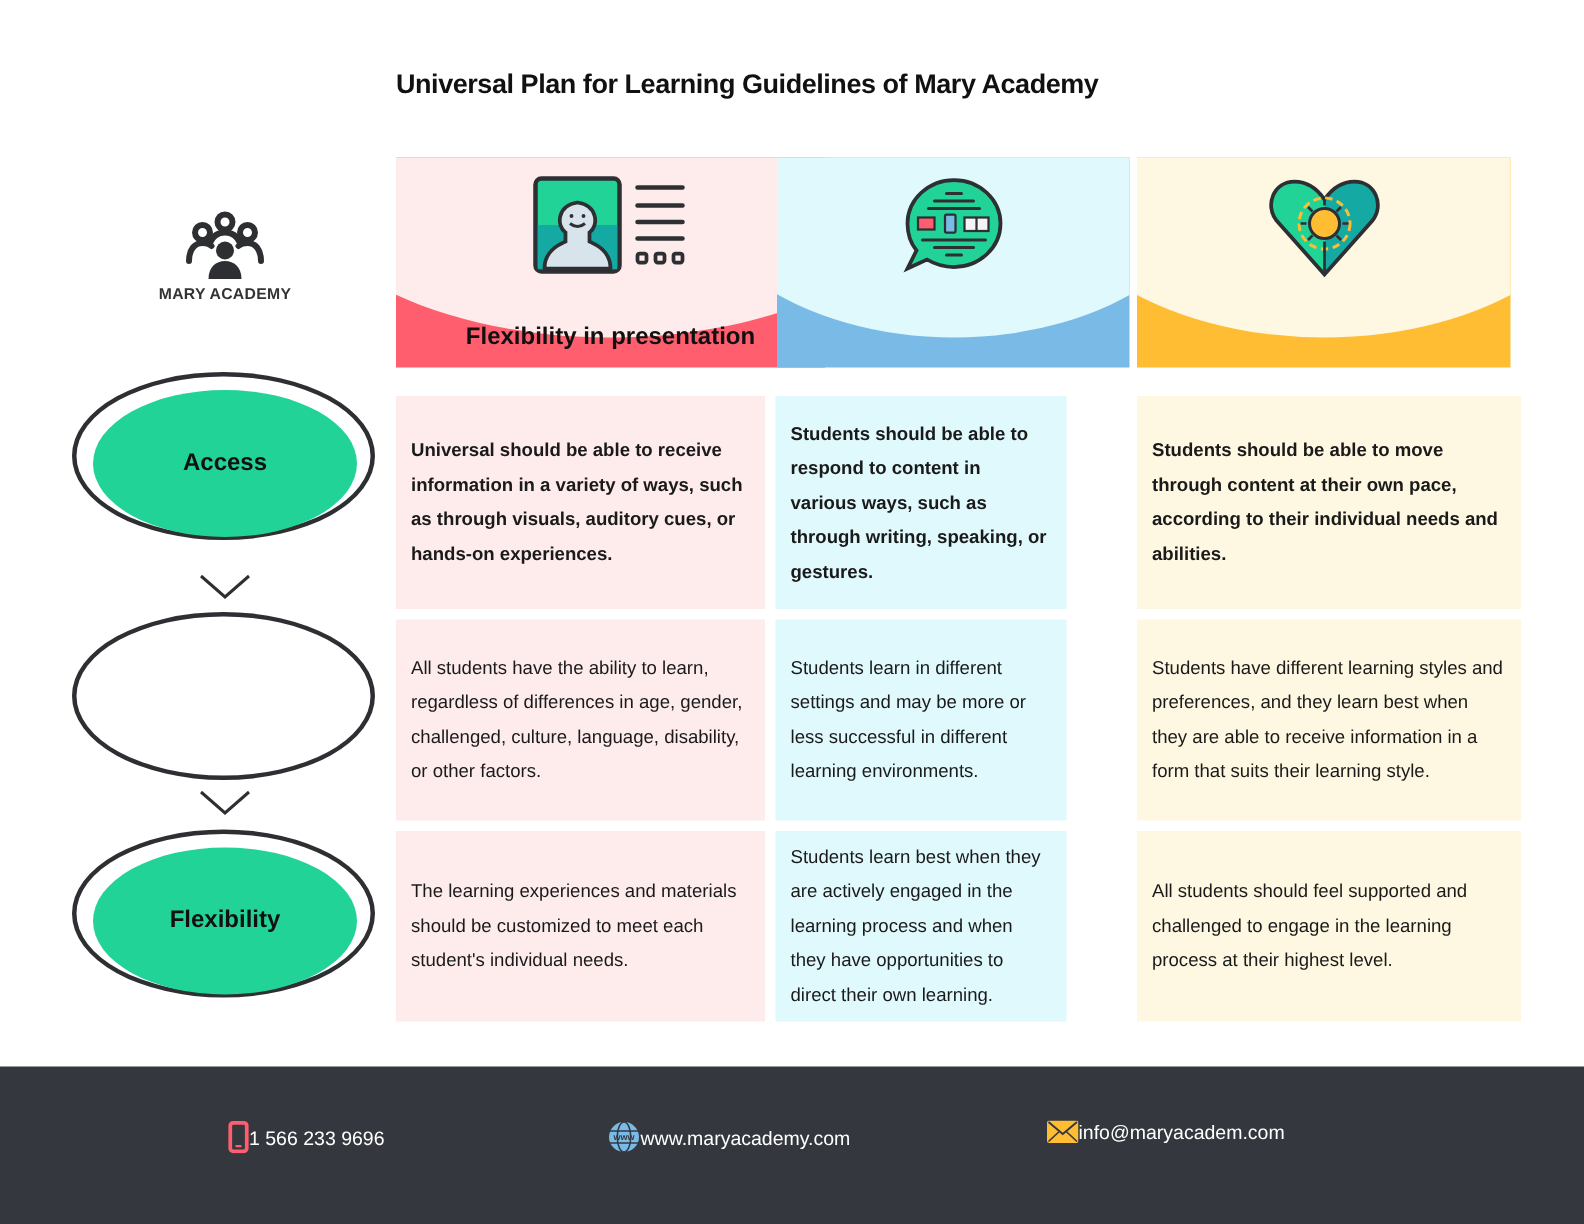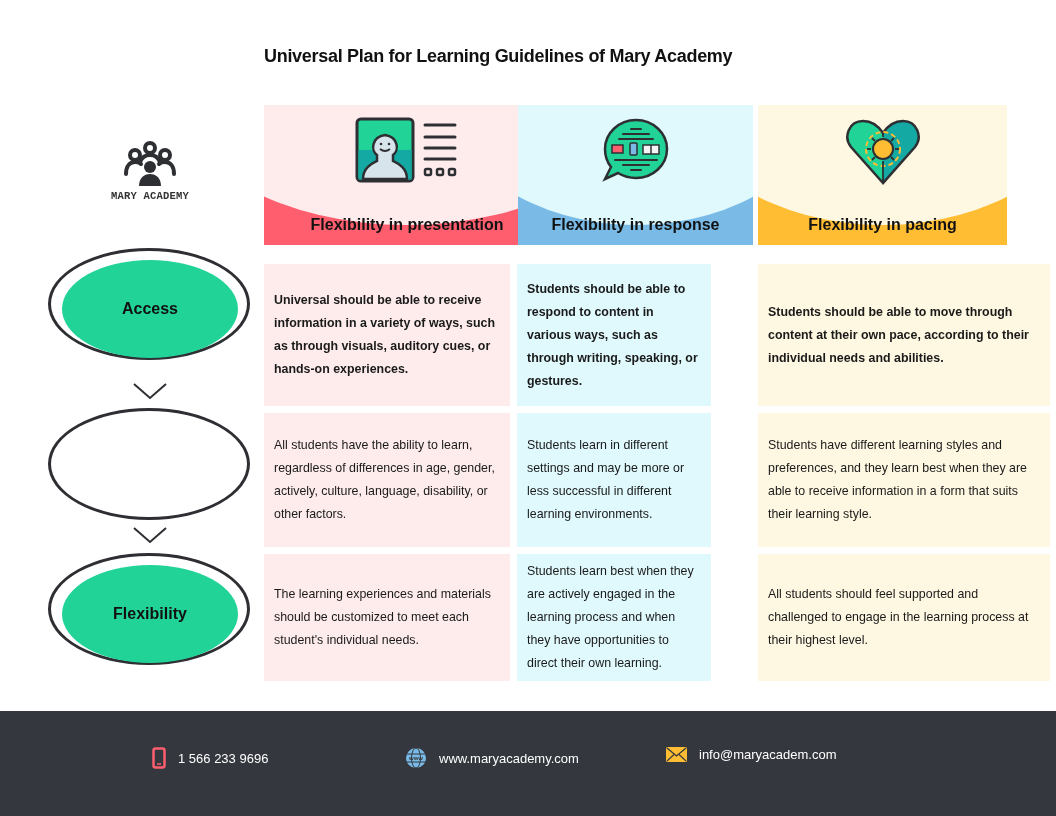--- a/index.html
+++ b/index.html
@@ -1,42 +1,42 @@
 <!DOCTYPE html>
 <html><head>
 <meta charset="utf-8">
 <style>
   * { box-sizing: border-box; margin: 0; padding: 0; }
   body { width: 1056px; height: 816px; background: #ffffff; font-family: "Liberation Sans", sans-serif; color: #111; position: relative; overflow: hidden; }
   .title { position: absolute; left: 264px; top: 46px; font-size: 18px; font-weight: bold; color: #111; letter-spacing: -0.3px; }
-  .logo { position: absolute; left: 100px; top: 140px; width: 100px; text-align: center; font-family: Liberation Mono, monospace; }
+  .logo { position: absolute; left: 100px; top: 140px; width: 100px; text-align: center; }
   .logo svg { display: block; margin: 0 auto; }
   .logo-text { font-size: 10.5px; font-weight: bold; color: #333; margin-top: 4px; letter-spacing: 0.2px; }
 
   .col-head { position: absolute; top: 105px; height: 140px; overflow: hidden; }
   .col-head .arc { position: absolute; left: -30%; width: 160%; top: -140px; height: 260px; border-radius: 50%; }
   .col-head .icon { position: absolute; left: 50%; transform: translateX(-50%); top: 12px; }
   .col-head .label { position: absolute; left: 0; right: 0; bottom: 11px; text-align: center; font-size: 16px; font-weight: bold; color: #111; }
 
   .stage { position: absolute; left: 48px; width: 202px; }
   .stage .outer { position: absolute; left: 0; top: 0; width: 202px; height: 112px; border: 3px solid #2d2f33; border-radius: 50%; }
   .stage .inner { position: absolute; left: 14px; top: 12px; width: 176px; height: 98px; background: #22d398; border-radius: 50%; display: flex; align-items: center; justify-content: center; font-size: 16px; font-weight: bold; color: #111; }
   .chev { position: absolute; left: 132px; }
 
   .cell { position: absolute; display: flex; align-items: center; padding: 0 10px; font-size: 12.4px; line-height: 23px; color: #1a1a1a; }
   .cell.bold { font-weight: bold; }
   .c1 { left: 264px; width: 246px; background: #feeced; }
   .c2 { left: 517px; width: 194px; background: #dff9fd; }
-  .c3 { left: 758px; width: 292px; background: #fef7e1; }
+  .c3 { left: 758px; width: 256px; background: #fef7e1; }
   .r1 { top: 264px; height: 142px; }
   .r2 { top: 413px; height: 134px; }
   .r3 { top: 554px; height: 127px; }
 
   .footer { position: absolute; left: 0; top: 711px; width: 1056px; height: 105px; background: #34373e; }
-  .contact { position: absolute; top: 36px; display: flex; align-items: center; gap: 12px; color: #ffffff; font-size: 13px; }
+  .contact { position: absolute; top: 36px; display: flex; align-items: center; color: #ffffff; font-size: 13px; }
 </style>
 </head>
 <body>
 
 <h1 class="title">Universal Plan for Learning Guidelines of Mary Academy</h1>
 
 <div class="logo">
   <svg width="54" height="46" viewBox="0 0 54 46">
     <g fill="none" stroke="#2d2f33" stroke-width="4" stroke-linecap="round">
       <circle cx="27" cy="8" r="5"></circle>
@@ -86,21 +86,20 @@
         <line x1="18" y1="22" x2="52" y2="22"></line>
       <line x1="14" y1="43" x2="56" y2="43"></line>
         <line x1="22" y1="48" x2="48" y2="48"></line>
         <line x1="30" y1="53" x2="40" y2="53"></line>
     </g>
     <rect x="11" y="28" width="11" height="8" fill="#fe5e6e" stroke="#2d2f33" stroke-width="1.5"></rect>
     <rect x="29" y="26" width="7" height="12" rx="1" fill="#79bbe6" stroke="#2d2f33" stroke-width="1.5"></rect>
     <rect x="42" y="28" width="16" height="9" fill="#f4f4f4" stroke="#2d2f33" stroke-width="1.5"></rect>
     <line x1="50" y1="28" x2="50" y2="37" stroke="#2d2f33" stroke-width="1.5"></line>
   </svg>
-  <div class="label">Flexibility in response</div>
 </div>
 
 <div class="col-head" style="left:758px;width:249px;background:#febd33;">
   <div class="arc" style="background:#fef7e1;"></div>
   <svg class="icon" width="76" height="68" viewBox="0 0 76 68">
     <path d="M38 66 L6 30 C-2 20 4 4 18 4 C28 4 34 10 38 16 Z" fill="#22d398"></path>
     <path d="M38 66 L70 30 C78 20 72 4 58 4 C48 4 42 10 38 16 Z" fill="#14a9a2"></path>
     <path d="M38 66 L6 30 C-2 20 4 4 18 4 C28 4 34 10 38 16 C42 10 48 4 58 4 C72 4 78 20 70 30 Z" fill="none" stroke="#2d2f33" stroke-width="2.5"></path>
     <circle cx="38" cy="32" r="17" fill="none" stroke="#febd33" stroke-width="2" stroke-dasharray="5 3"></circle>
     <circle cx="38" cy="32" r="10" fill="#febd33" stroke="#2d2f33" stroke-width="2"></circle>
@@ -108,21 +107,20 @@
       <line x1="38" y1="16" x2="38" y2="20"></line>
         <line x1="38" y1="44" x2="38" y2="64"></line>
       <line x1="22" y1="32" x2="26" y2="32"></line>
         <line x1="50" y1="32" x2="54" y2="32"></line>
       <line x1="27" y1="21" x2="30" y2="24"></line>
         <line x1="49" y1="21" x2="46" y2="24"></line>
       <line x1="27" y1="43" x2="30" y2="40"></line>
         <line x1="49" y1="43" x2="46" y2="40"></line>
     </g>
   </svg>
-  <div class="label">Flexibility in pacing</div>
 </div>
 
 <div class="stage" style="top:248px;height:115px;">
   <div class="outer"></div>
   <div class="inner">Access</div>
 </div>
 <svg class="chev" style="top:382px;" width="36" height="18" viewBox="0 0 36 18">
     <polyline points="2,2 18,16 34,2" fill="none" stroke="#2d2f33" stroke-width="2"></polyline>
   </svg>
 
@@ -135,21 +133,21 @@
 
 <div class="stage" style="top:553px;height:115px;">
   <div class="outer"></div>
   <div class="inner">Flexibility</div>
 </div>
 
 <div class="cell c1 r1 bold">Universal should be able to receive information in a variety of ways, such as through visuals, auditory cues, or hands-on experiences.</div>
 <div class="cell c2 r1 bold">Students should be able to respond to content in various ways, such as through writing, speaking, or gestures.</div>
 <div class="cell c3 r1 bold">Students should be able to move through content at their own pace, according to their individual needs and abilities.</div>
 
-<div class="cell c1 r2">All students have the ability to learn, regardless of differences in age, gender, actively, culture, language, disability, or other factors.</div>
+<div class="cell c1 r2">All students have the ability to learn, regardless of differences in age, gender, challenged, culture, language, disability, or other factors.</div>
 <div class="cell c2 r2">Students learn in different settings and may be more or less successful in different learning environments.</div>
 <div class="cell c3 r2">Students have different learning styles and preferences, and they learn best when they are able to receive information in a form that suits their learning style.</div>
 
 <div class="cell c1 r3">The learning experiences and materials should be customized to meet each student's individual needs.</div>
 <div class="cell c2 r3">Students learn best when they are actively engaged in the learning process and when they have opportunities to direct their own learning.</div>
 <div class="cell c3 r3">All students should feel supported and challenged to engage in the learning process at their highest level.</div>
 
 <div class="footer">
   <div class="contact" style="left:152px;">
     <svg width="14" height="22" viewBox="0 0 14 22">
@@ -163,21 +161,21 @@
         <circle cx="11" cy="11" r="10" fill="#79bbe6"></circle>
         <g fill="none" stroke="#34373e" stroke-width="1">
           <ellipse cx="11" cy="11" rx="4.5" ry="10"></ellipse>
           <line x1="1" y1="7" x2="21" y2="7"></line>
           <line x1="1" y1="15" x2="21" y2="15"></line>
         </g>
         <text x="11" y="13" font-size="6" text-anchor="middle" fill="#34373e" font-family="Liberation Sans, sans-serif" font-weight="bold">www</text>
       </svg>
     <span>www.maryacademy.com</span>
   </div>
-  <div class="contact" style="left:666px;">
+  <div class="contact" style="left:698px;">
     <svg width="21" height="15" viewBox="0 0 21 15">
         <rect x="0" y="0" width="21" height="15" rx="1.5" fill="#febd33"></rect>
         <polyline points="1,1 10.5,9 20,1" fill="none" stroke="#34373e" stroke-width="1.3"></polyline>
         <line x1="1" y1="14" x2="8" y2="7.5" stroke="#34373e" stroke-width="1.1"></line>
         <line x1="20" y1="14" x2="13" y2="7.5" stroke="#34373e" stroke-width="1.1"></line>
       </svg>
     <span>info@maryacadem.com</span>
   </div>
 </div>
 

